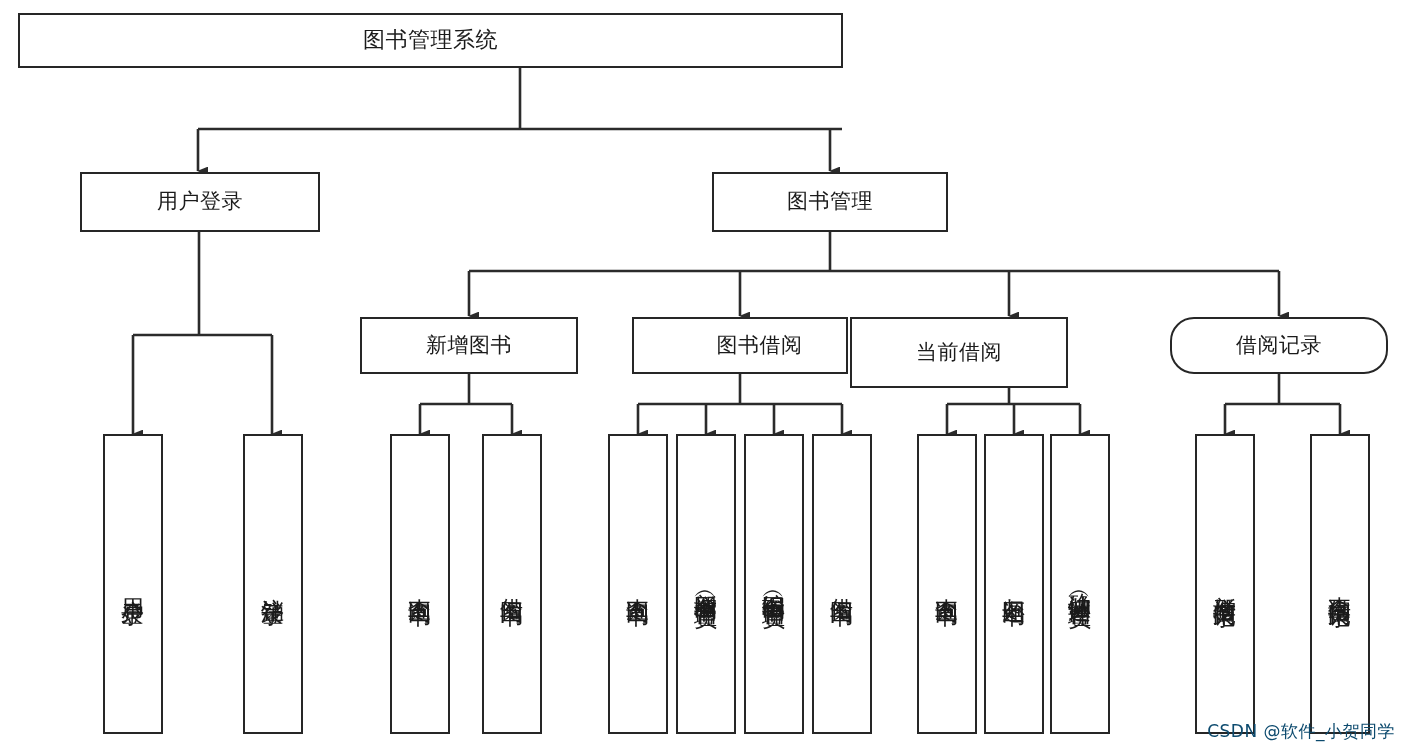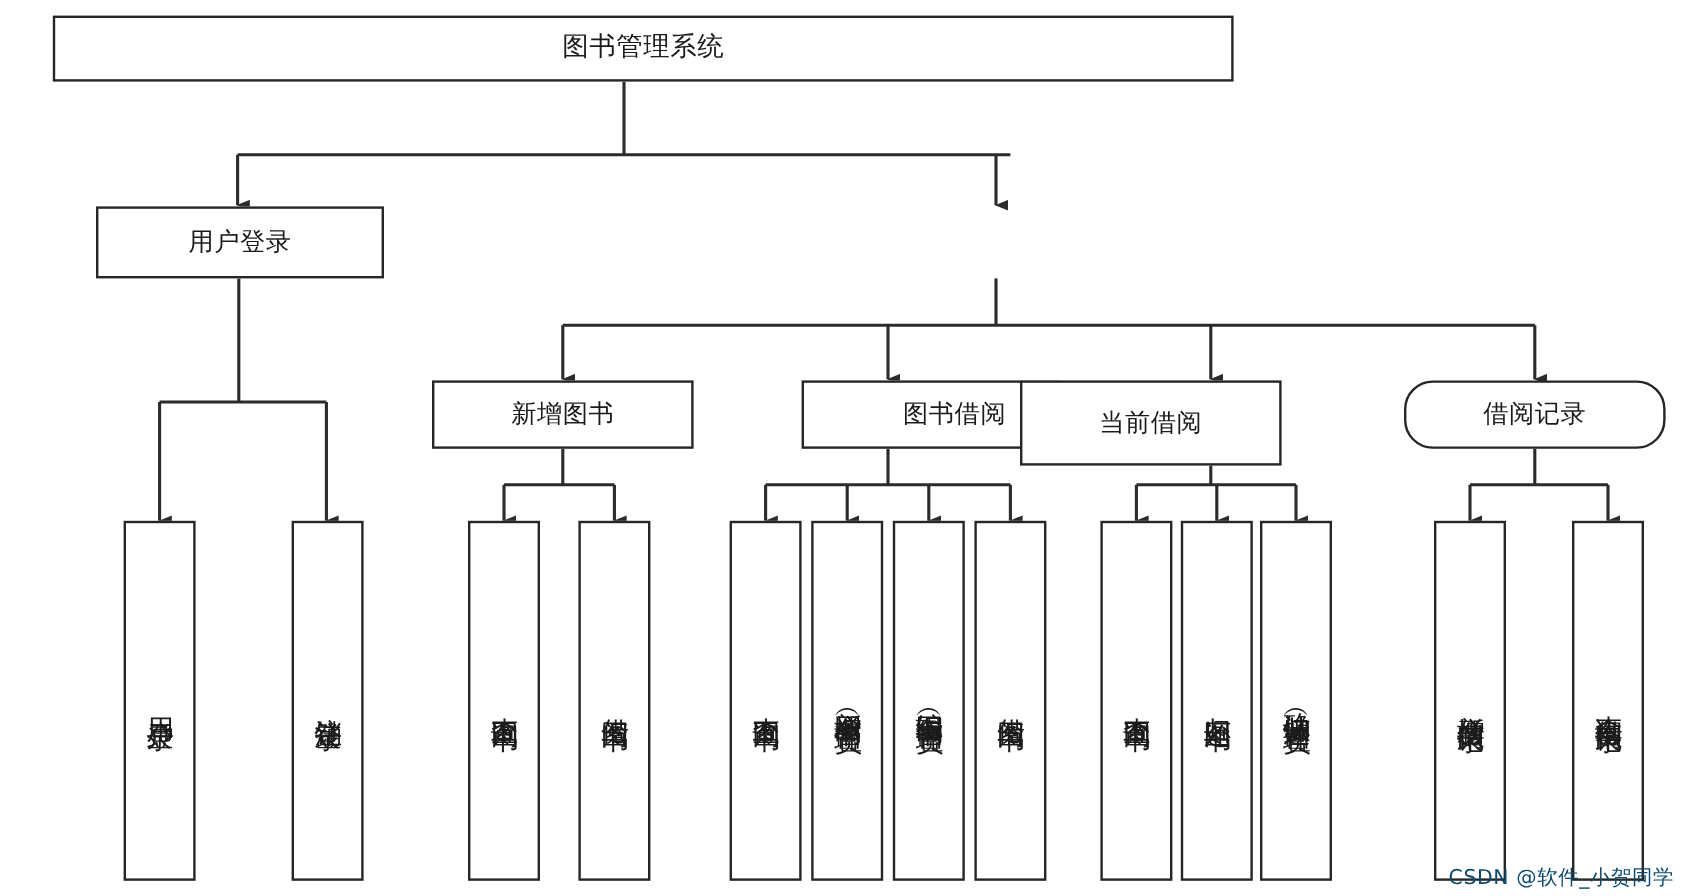--- a/index.html
+++ b/index.html
@@ -123,32 +123,35 @@
       <path d="M1014,404 L1014,434" marker-end="url(#arrowhead)"></path>
       <path d="M1080,404 L1080,434" marker-end="url(#arrowhead)"></path>
 
       <path d="M1279,374 L1279,404"></path>
       <path d="M1225,404 L1340,404"></path>
       <path d="M1225,404 L1225,434" marker-end="url(#arrowhead)"></path>
       <path d="M1340,404 L1340,434" marker-end="url(#arrowhead)"></path>
     </g>
   </svg>
 
-  <div class="node horiz root" style="left:18px; top:13px; width:984px; height:55px;margin-left:26px;">
+  <div class="node horiz root" style="left:18px; top:13px; width:825px; height:55px;">
     <span class="node-label">图书管理系统</span>
   </div>
 
   <div class="node horiz" style="left:80px; top:172px; width:240px; height:60px;">
     <span class="node-label">用户登录</span>
   </div>
+  <div class="node horiz" style="left:712px; top:172px; width:236px; height:60px;">
+    <span class="node-label">图书管理</span>
+  </div>
 
   <div class="node horiz" style="left:360px; top:317px; width:218px; height:57px;">
     <span class="node-label">新增图书</span>
   </div>
-  <div class="node horiz" style="left:668px; top:317px; width:216px; height:57px;padding-left:39px;">
+  <div class="node horiz" style="left:632px; top:317px; width:216px; height:57px;padding-left:39px;">
     <span class="node-label">图书借阅</span>
   </div>
   <div class="node horiz" style="left:850px; top:317px; width:218px; height:71px;">
     <span class="node-label">当前借阅</span>
   </div>
   <div class="node horiz" style="left:1170px; top:317px; width:218px; height:57px;border-radius:24px;">
     <span class="node-label">借阅记录</span>
   </div>
 
   <div class="node vert" style="left:103px; top:434px; width:60px; height:300px;">

